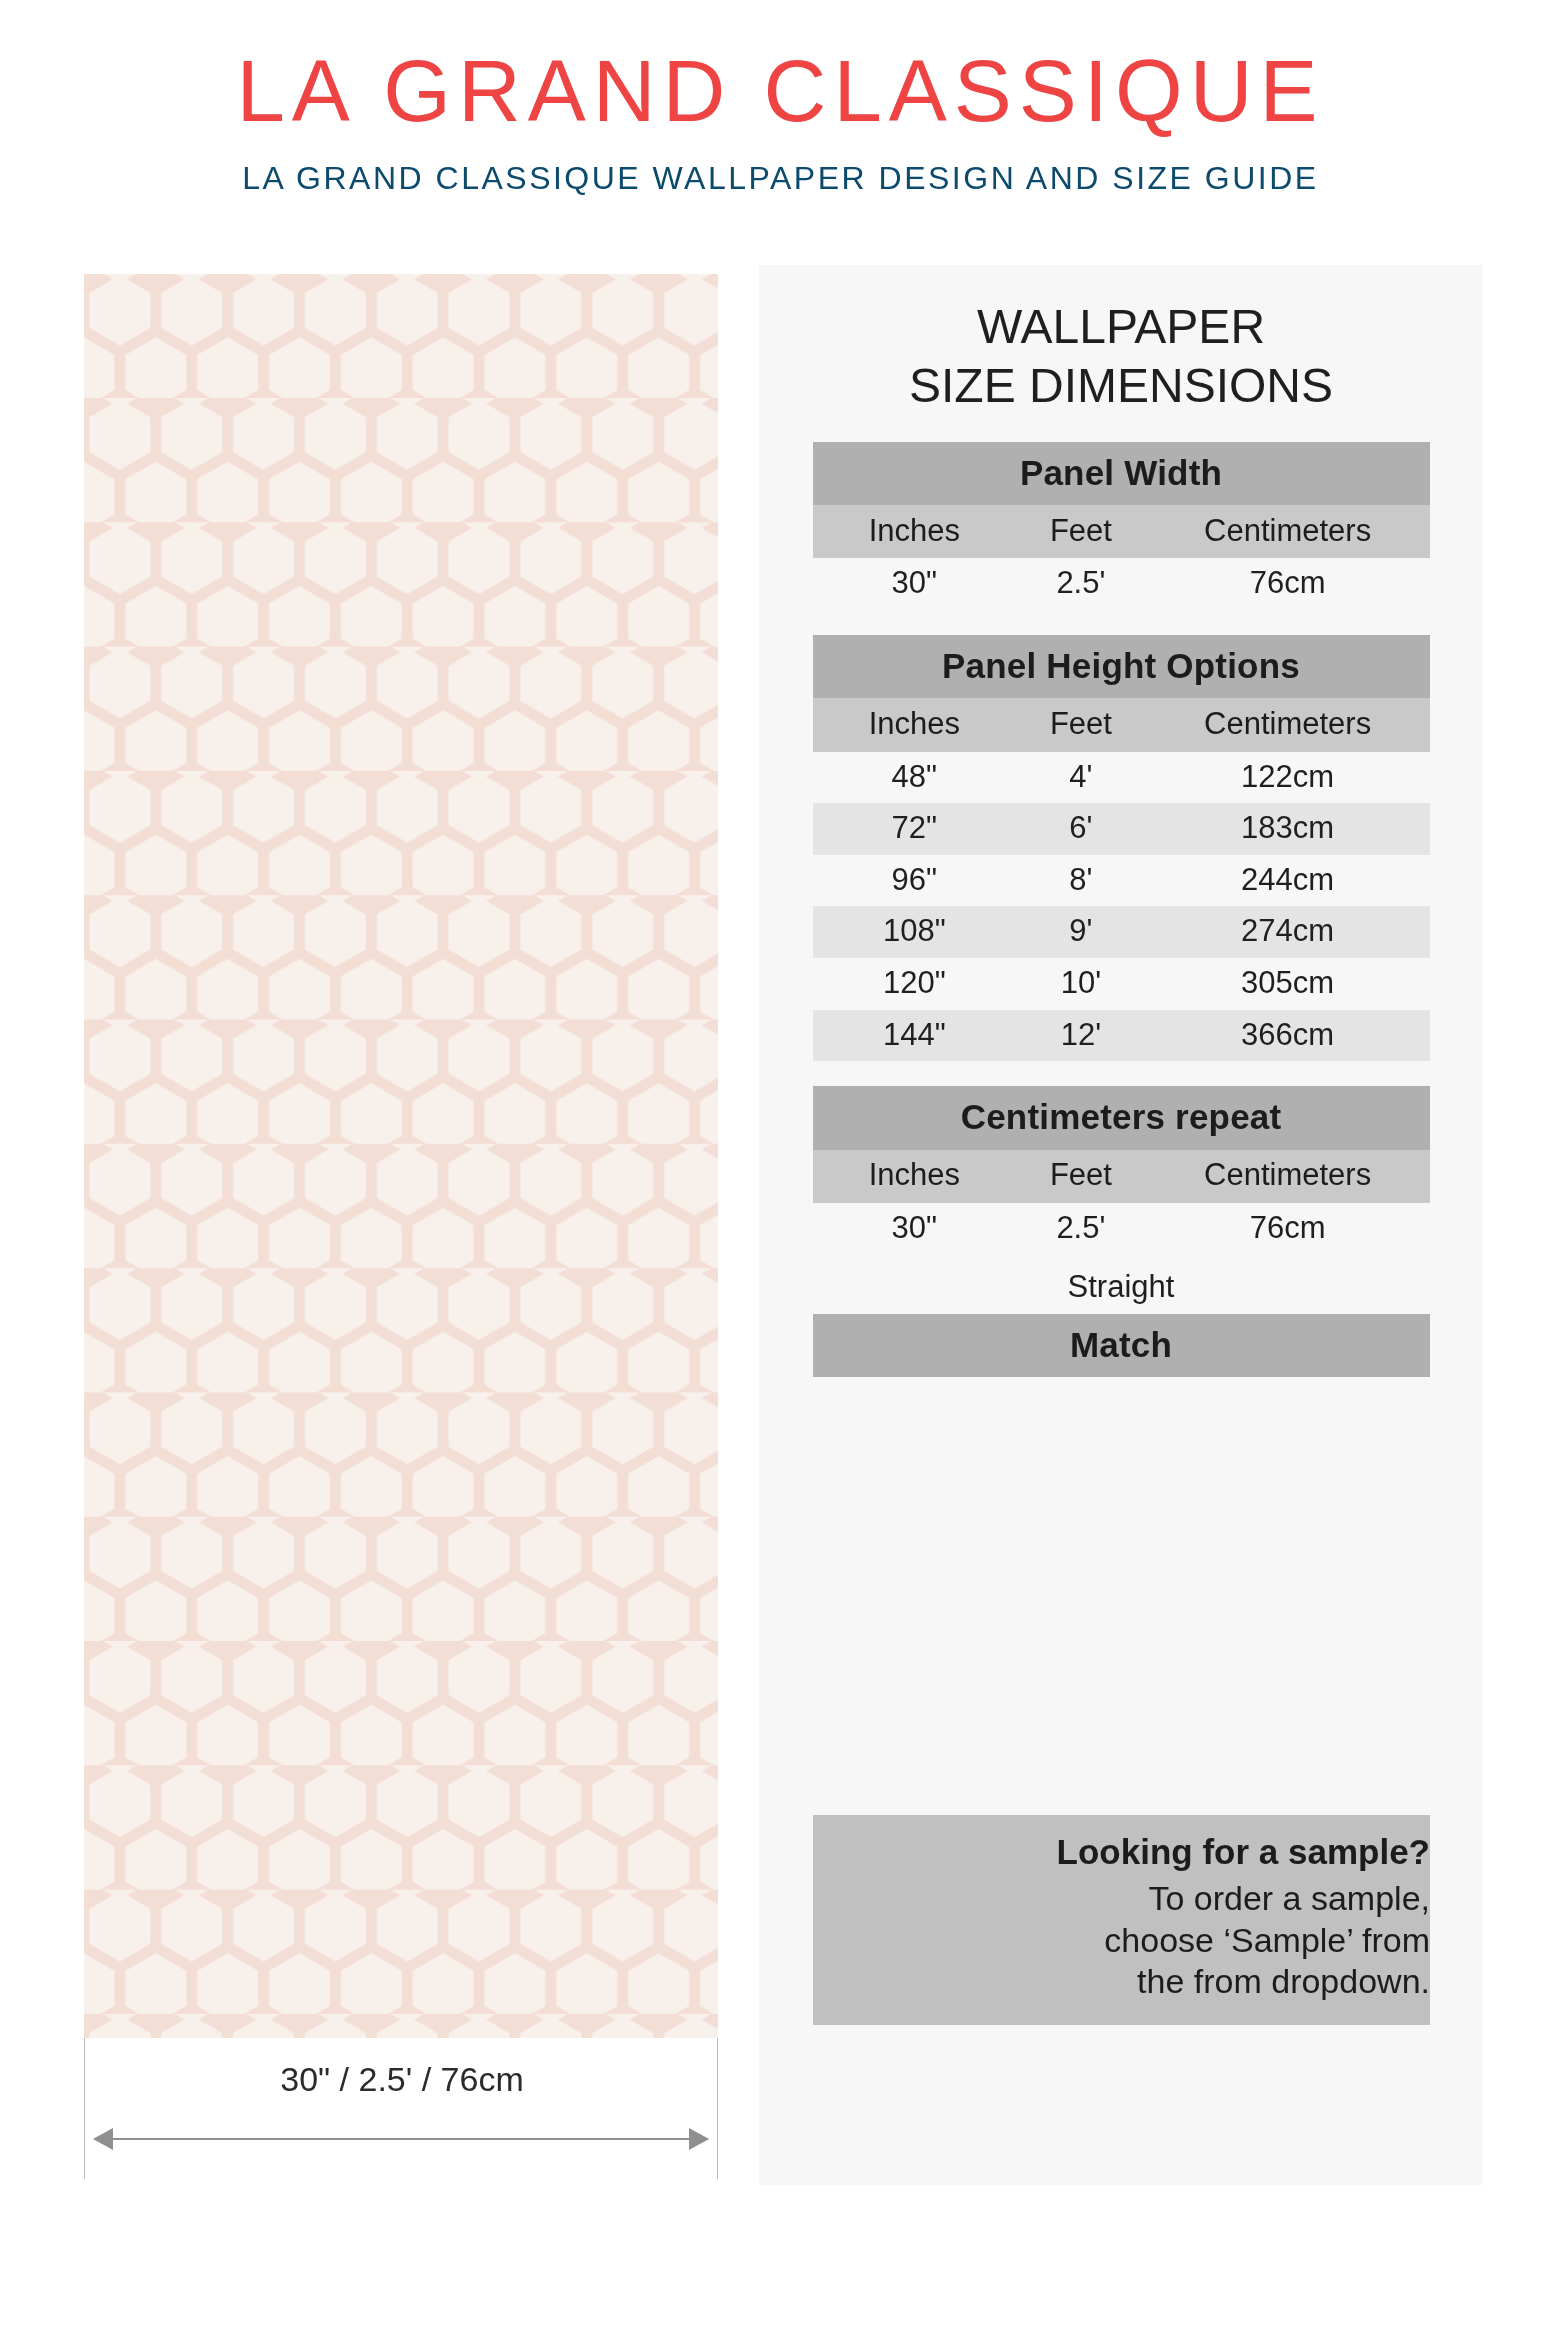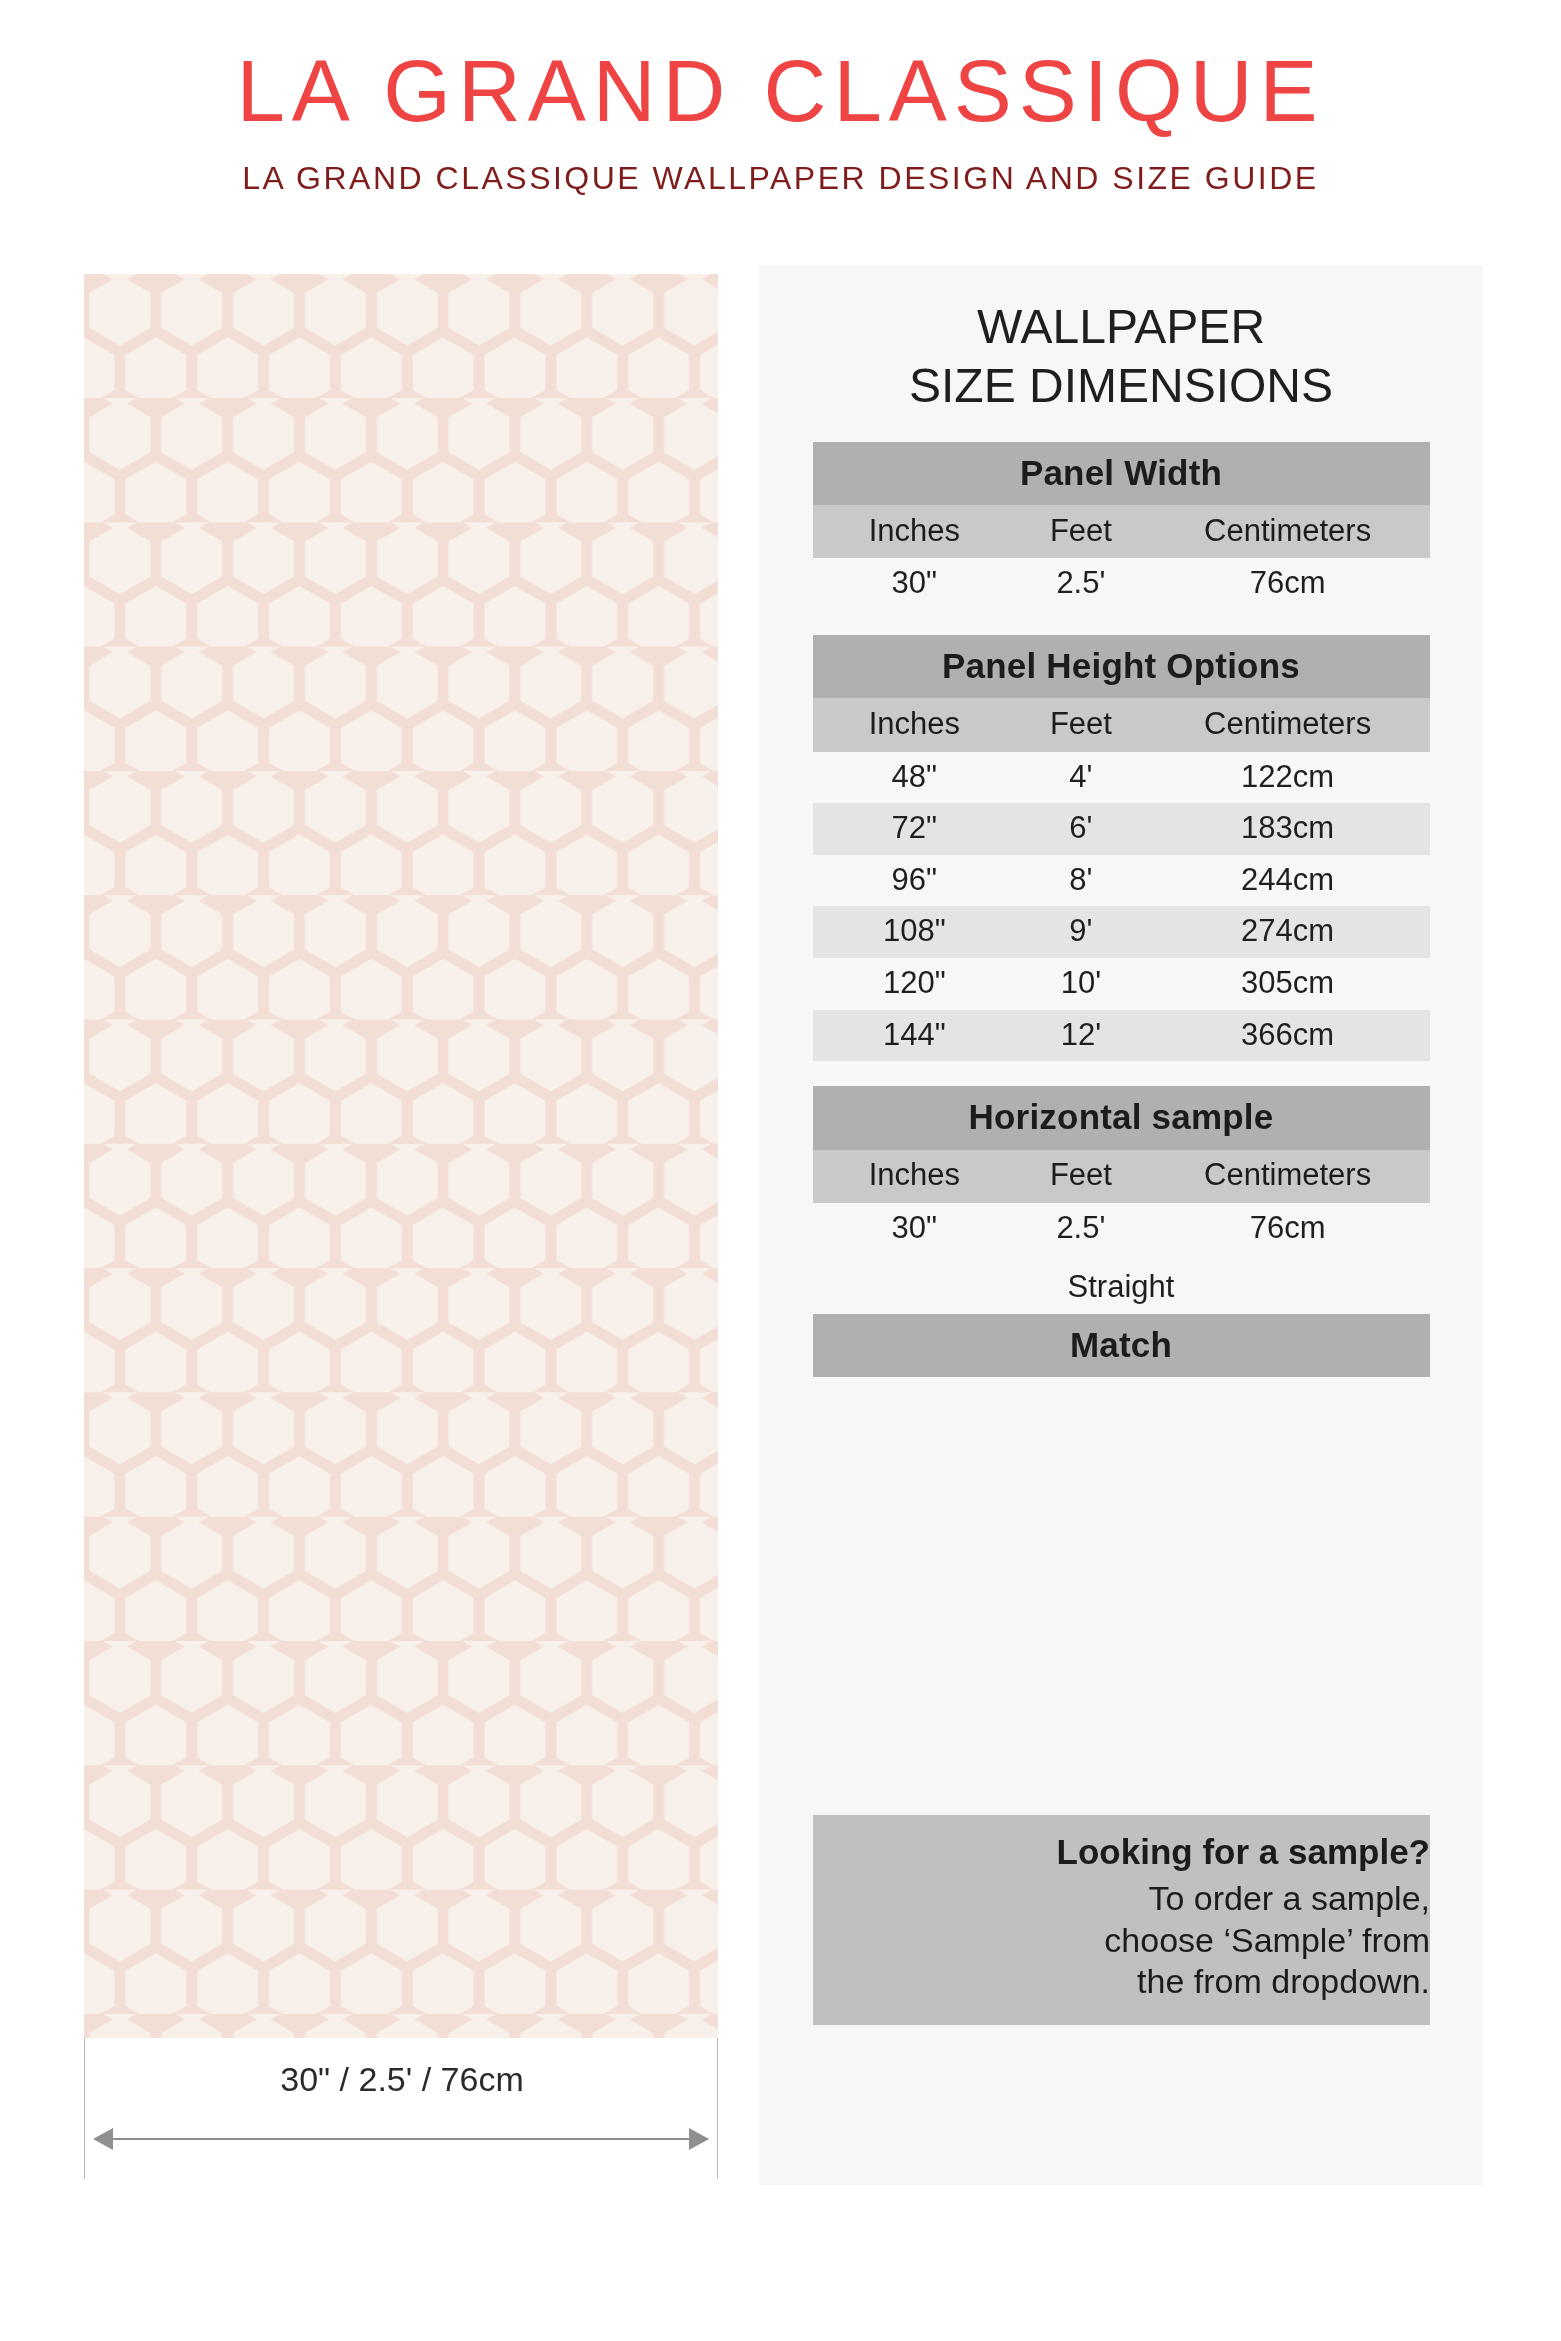--- a/index.html
+++ b/index.html
@@ -29,21 +29,21 @@
     color: #ef4444;
     line-height: 1.05;
     margin: 8px;
     white-space: nowrap;
   }
   .brand-subtitle {
     font-family: "Liberation Sans", sans-serif;
     font-weight: 300;
     font-size: 32px;
     letter-spacing: 2.5px;
-    color: #7f1d1d;
+    color: #0c4a6e;
     margin: 23.4px 0 0 0;
     white-space: nowrap;
   }
 
   
   .content {
     position: absolute;
     top: 265px;
     left: 0;
     width: 1561px;
@@ -329,21 +329,21 @@
         </table>
 
       <table class="tbl tight">
         <colgroup>
             <col class="col-in">
             <col class="col-ft">
             <col class="col-cm">
           </colgroup>
         <tbody>
             <tr>
-          <th class="section" colspan="3">Horizontal sample</th>
+          <th class="section" colspan="3">Centimeters repeat</th>
         </tr>
         <tr>
           <th class="colhead">Inches</th>
           <th class="colhead">Feet</th>
           <th class="colhead">Centimeters</th>
         </tr>
         <tr>
           <td class="value-row">30"</td>
           <td class="value-row">2.5'</td>
           <td class="value-row">76cm</td>

